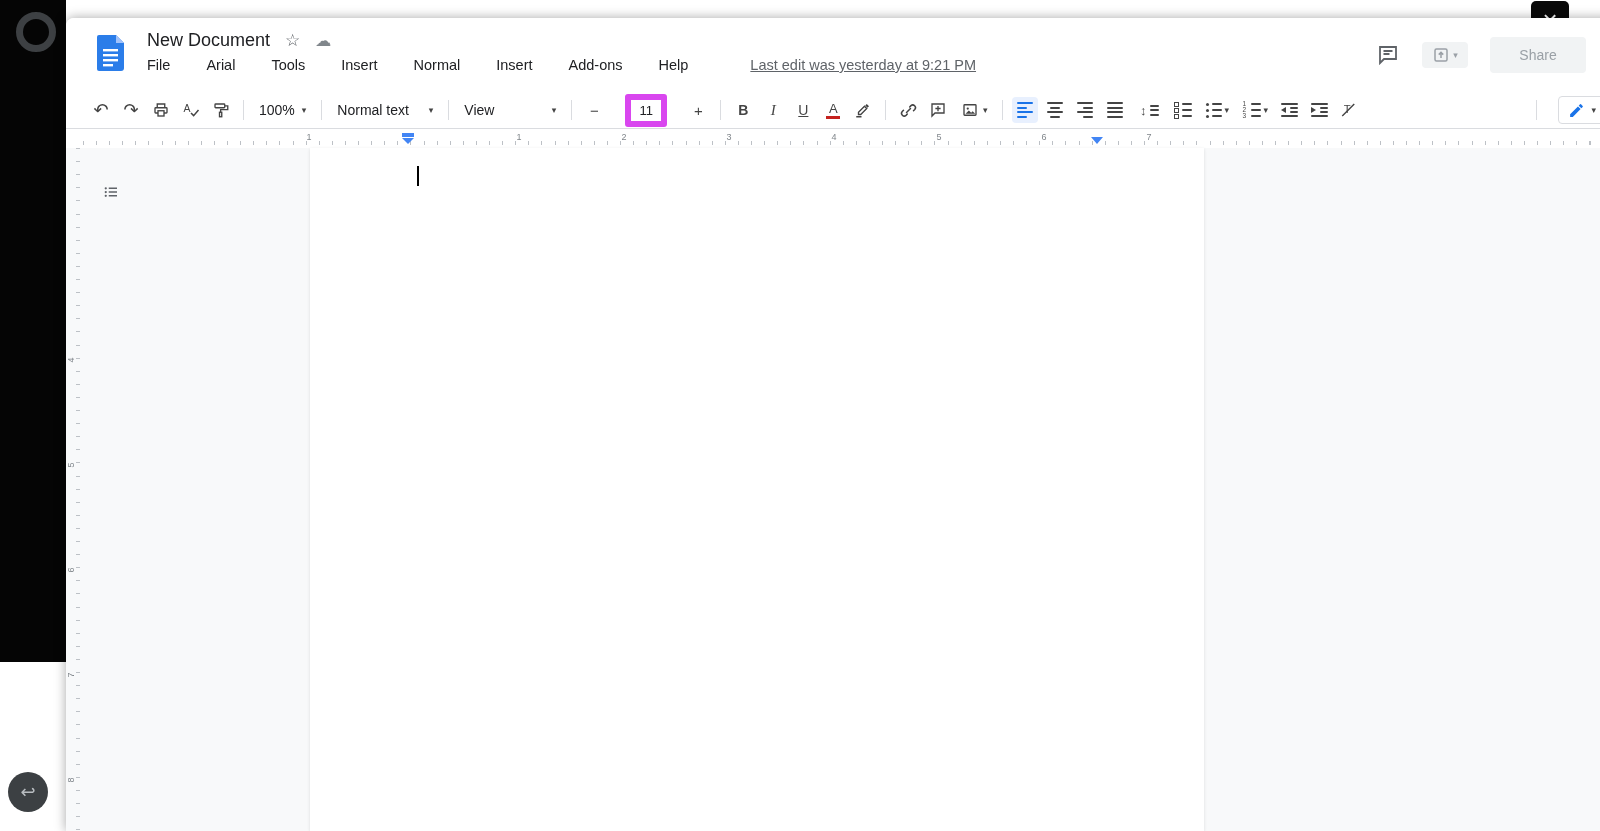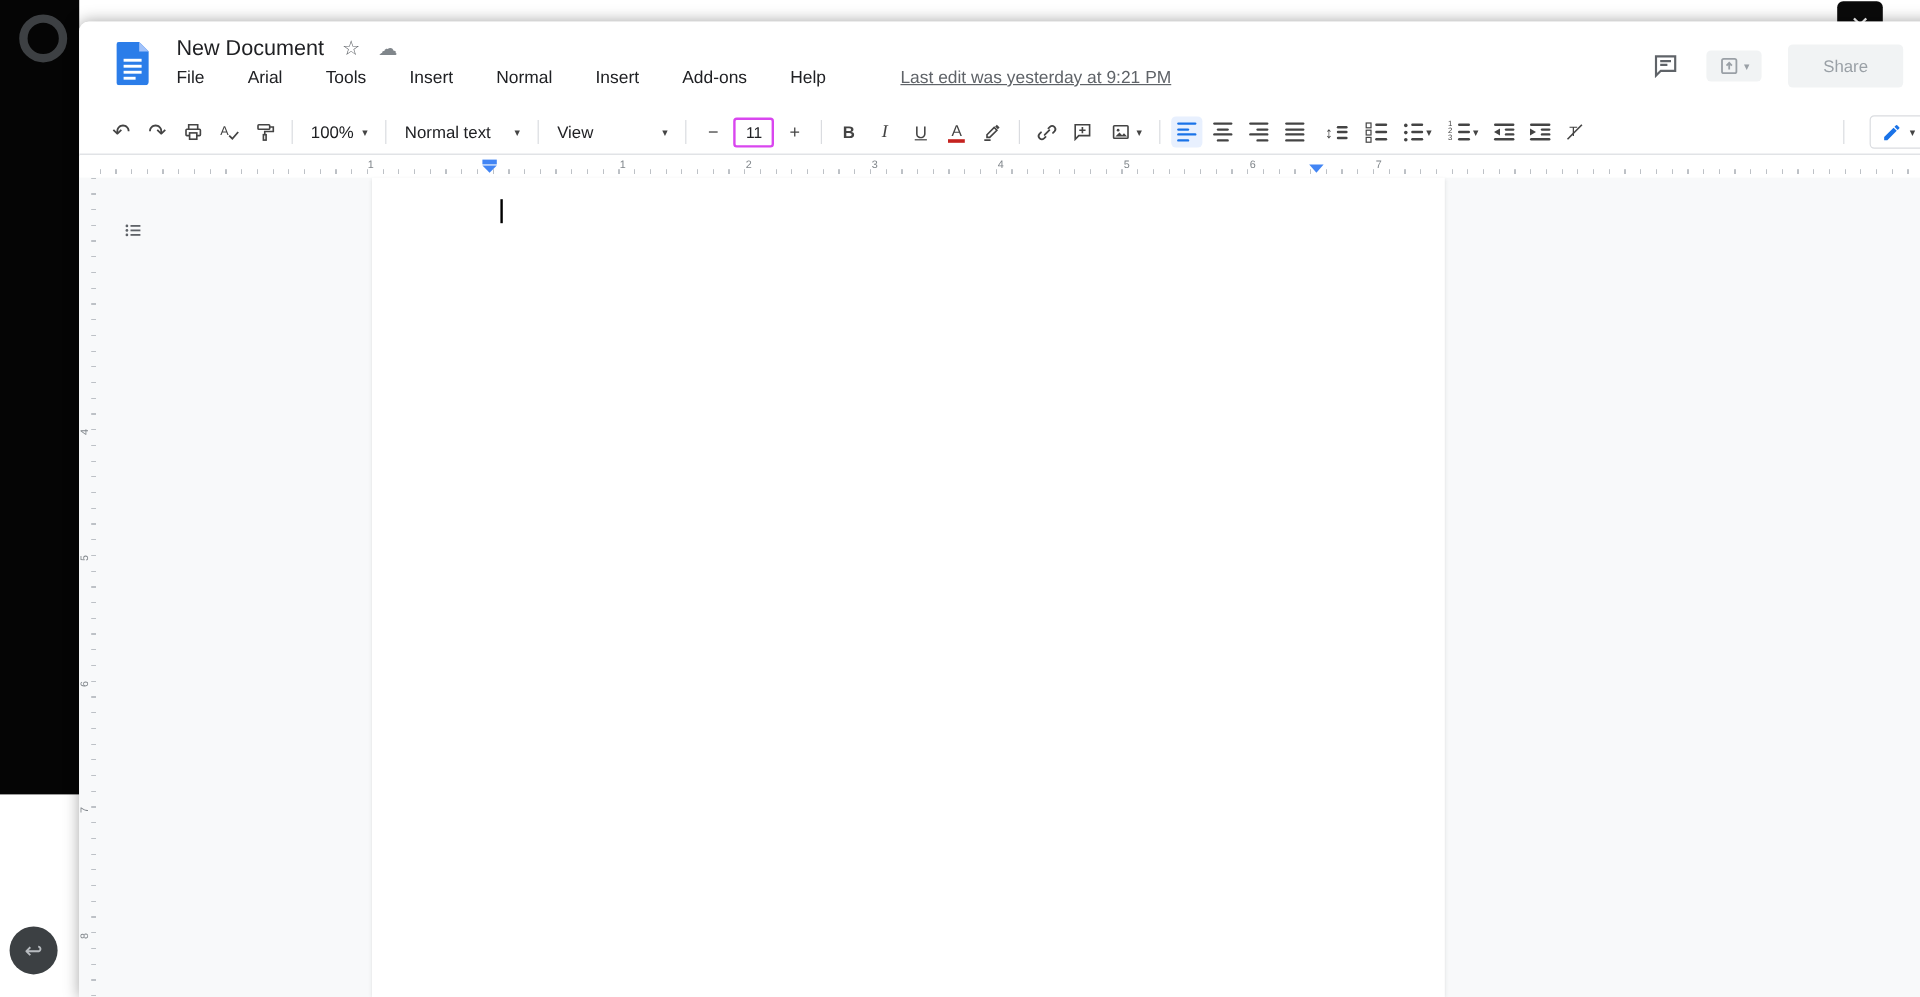--- a/index.html
+++ b/index.html
@@ -47,22 +47,22 @@
   .tbar{position:absolute;left:0;top:74px;right:0;height:37px;background:#fff;
     border-bottom:1px solid #dadce0;display:flex;align-items:center;padding:0 14px 0 20px;box-sizing:border-box}
   .tb-btn{min-width:26px;height:26px;display:flex;align-items:center;justify-content:center;
     border-radius:4px;cursor:pointer;color:#444;font-size:15px;margin:0 2px;flex:none}
   .tb-btn svg{display:block}
   .tb-sep{width:1px;height:20px;background:#dadce0;margin:0 7px;flex:none}
   .tb-dd{display:flex;align-items:center;gap:7px;padding:0 8px;height:26px;border-radius:4px;
     cursor:pointer;font-size:14px;color:#202124;flex:none}
   .tb-caret{font-size:9px;color:#444}
   .glyph{font-size:18px;color:#444;line-height:1}
-  .size-box{width:30px;height:21px;border:2px solid #d946ef;border-radius:3px;display:flex;
-    align-items:center;justify-content:center;font-size:13px;margin:0 2px;cursor:text}
+  .size-box{width:30px;height:21px;border:6px solid #d946ef;border-radius:3px;display:flex;
+    align-items:center;justify-content:center;font-size:13px;margin:0 16px;cursor:text}
   .bold-g{font-weight:700;font-size:14px}
   .ital-g{font-family:"Liberation Serif",serif;font-style:italic;font-size:15px}
   .und-g{text-decoration:underline;font-size:14px}
   .tc{display:flex;flex-direction:column;align-items:center;line-height:1}
   .tc .a{font-size:13px;font-weight:500}
   .tc .bar{width:14px;height:3px;background:#c5221f;margin-top:1px}
   .lines{display:flex;flex-direction:column;gap:2.5px;width:16px}
   .lines i{height:2px;background:#444;border-radius:1px;display:block;width:100%}
   .lines i.s{width:10px}
   .lines.center i.s{align-self:center}

